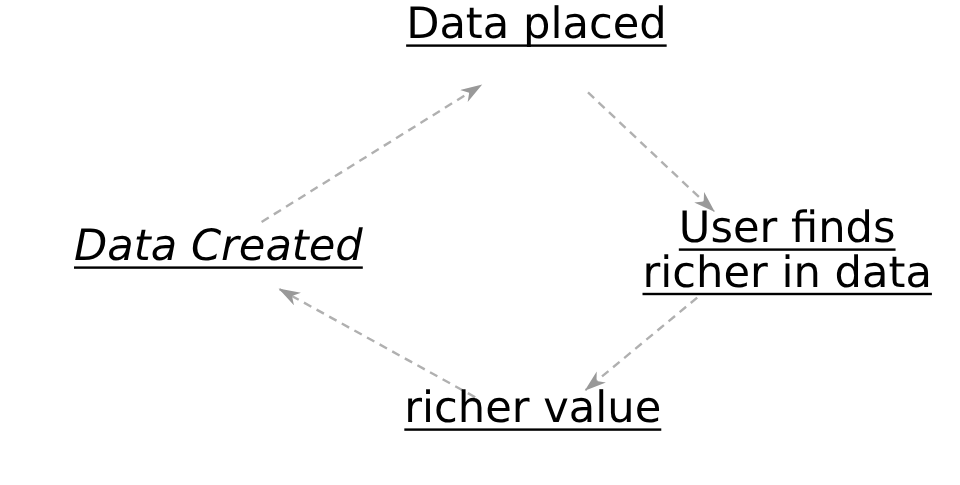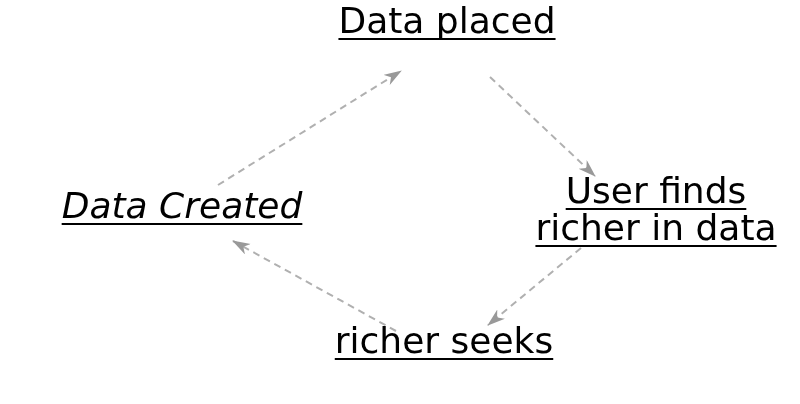--- a/index.html
+++ b/index.html
@@ -67,20 +67,20 @@
   <div class="node node-top">
     <span class="line">Data placed</span>
   </div>
 
   <div class="node node-right">
     <span class="line">User finds</span>
     <span class="line">richer in data</span>
   </div>
 
   <div class="node node-bottom">
-    <span class="line">richer seeks</span>
+    <span class="line">richer value</span>
   </div>
 
   <div class="node node-left">
     <span class="line">Data Created</span>
   </div>
 
 </div>
 
 </body></html>

